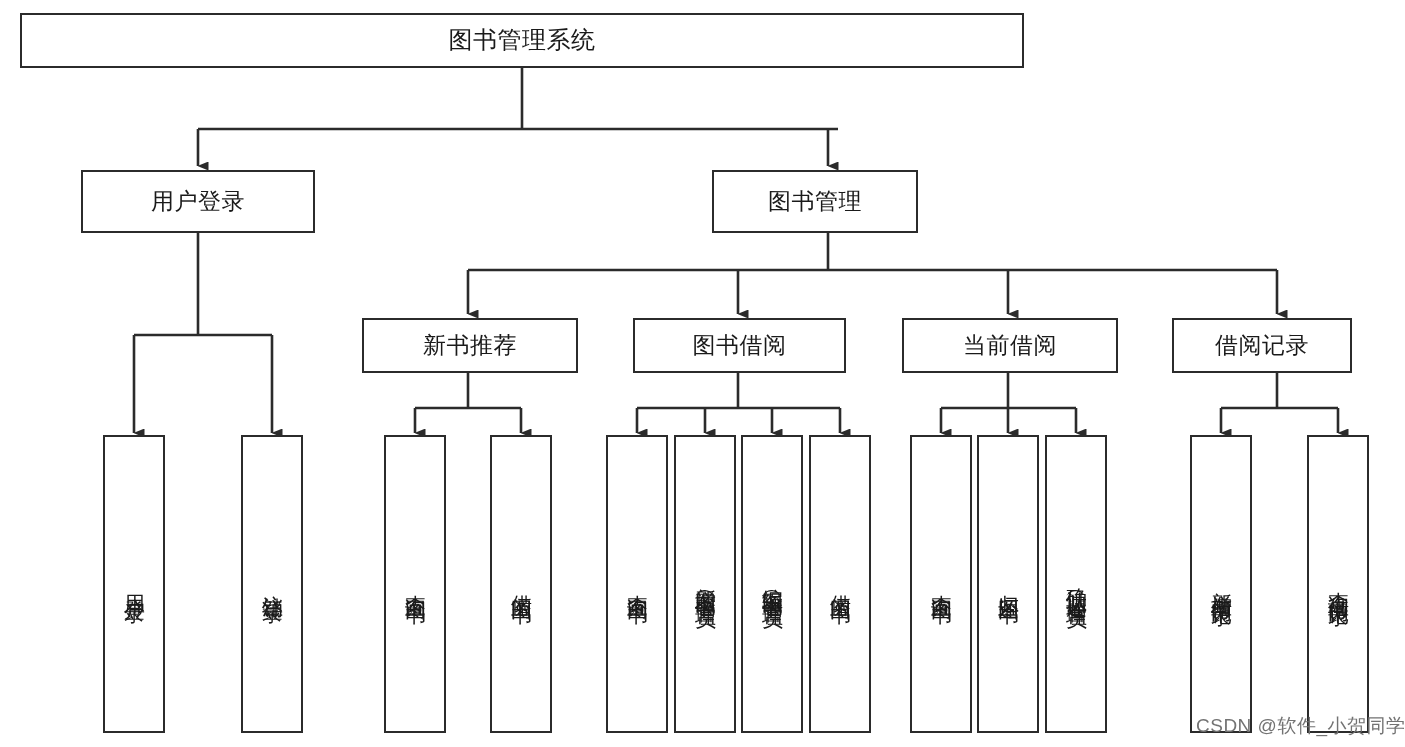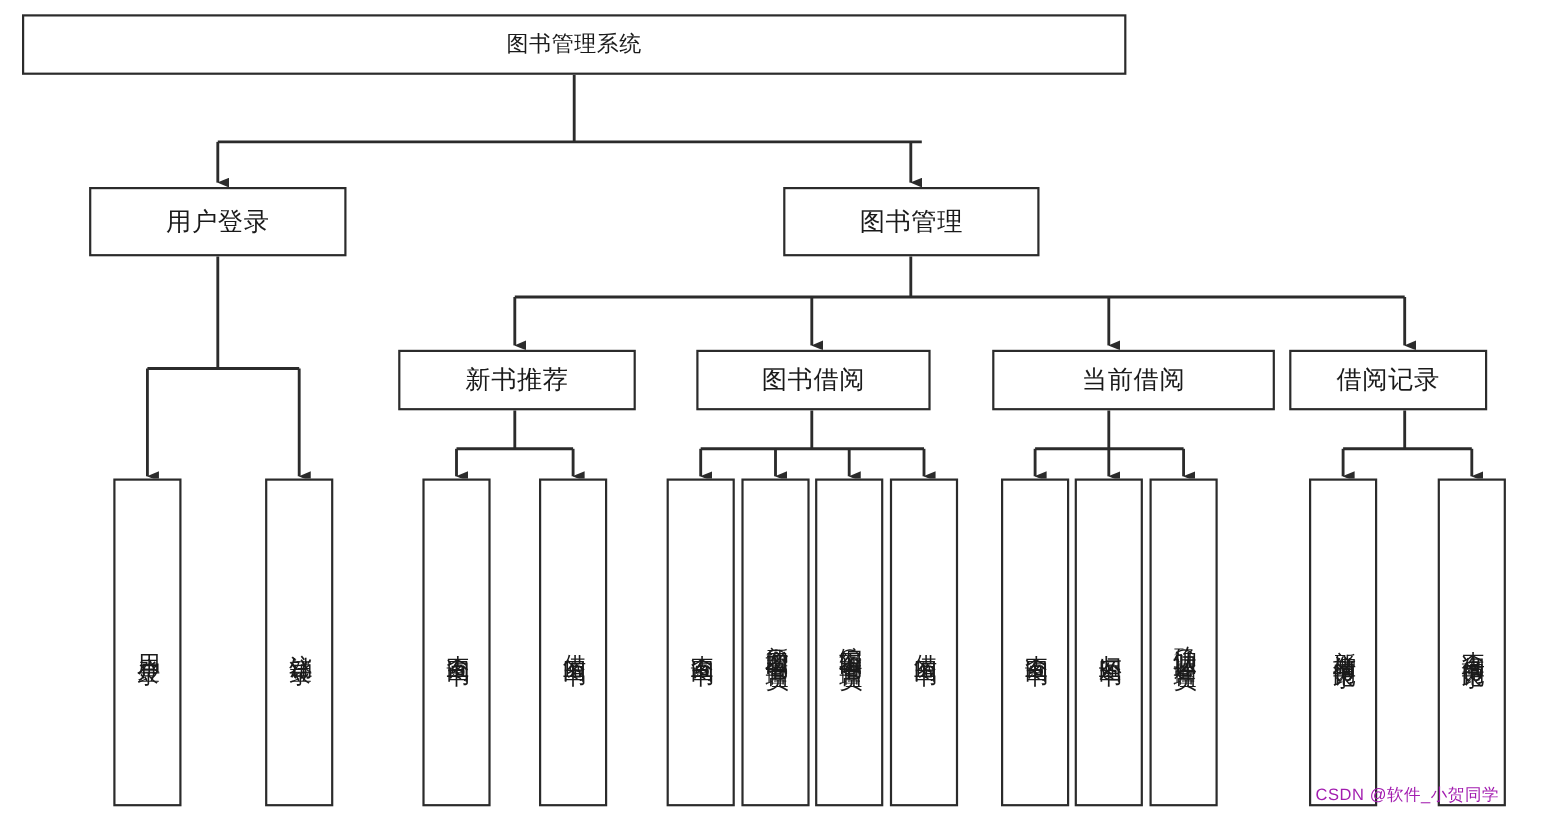--- a/index.html
+++ b/index.html
@@ -43,25 +43,25 @@
   }
   .node-label.horizontal {
     font-size: 23px;
   }
   .node-label.vertical {
     writing-mode: vertical-rl;
     text-orientation: upright;
     font-size: 21px;
     letter-spacing: 3px;
   }
-  .level-root .node-label { font-size: 20px; }
+  .level-root .node-label { font-size: 24px; }
   .watermark {
     position: absolute;
-    color: #a21caf;
-    font-size: 15px;
+    color: #737373;
+    font-size: 19px;
     white-space: nowrap;
     letter-spacing: 0.5px;
     pointer-events: none;
   }
 </style>
 </head>
 <body>
 
 <div id="diagram-root">
 
@@ -116,33 +116,33 @@
   </svg>
 
   <div class="node-box level-root" style="left:20px; top:13px; width:1004px; height:55px;">
     <span class="node-label horizontal">图书管理系统</span>
   </div>
 
   <div class="node-box" style="left:81px; top:170px; width:234px; height:63px;">
     <span class="node-label horizontal">用户登录</span>
   </div>
 
-  <div class="node-box" style="left:712px; top:170px; width:233px; height:63px;align-items:center;">
+  <div class="node-box" style="left:712px; top:170px; width:206px; height:63px;align-items:center;">
     <span class="node-label horizontal">图书管理</span>
   </div>
 
   <div class="node-box" style="left:633px; top:318px; width:213px; height:55px;">
     <span class="node-label horizontal">图书借阅</span>
   </div>
 
   <div class="node-box" style="left:362px; top:318px; width:216px; height:55px;">
     <span class="node-label horizontal">新书推荐</span>
   </div>
 
-  <div class="node-box" style="left:902px; top:318px; width:257px; height:55px;text-align:right;">
+  <div class="node-box" style="left:902px; top:318px; width:216px; height:55px;text-align:right;">
     <span class="node-label horizontal">当前借阅</span>
   </div>
 
   <div class="node-box" style="left:1172px; top:318px; width:180px; height:55px;">
     <span class="node-label horizontal">借阅记录</span>
   </div>
 
   <div class="node-box" style="left:103px; top:435px; width:62px; height:298px;">
     <span class="node-label vertical">用户登录</span>
   </div>

